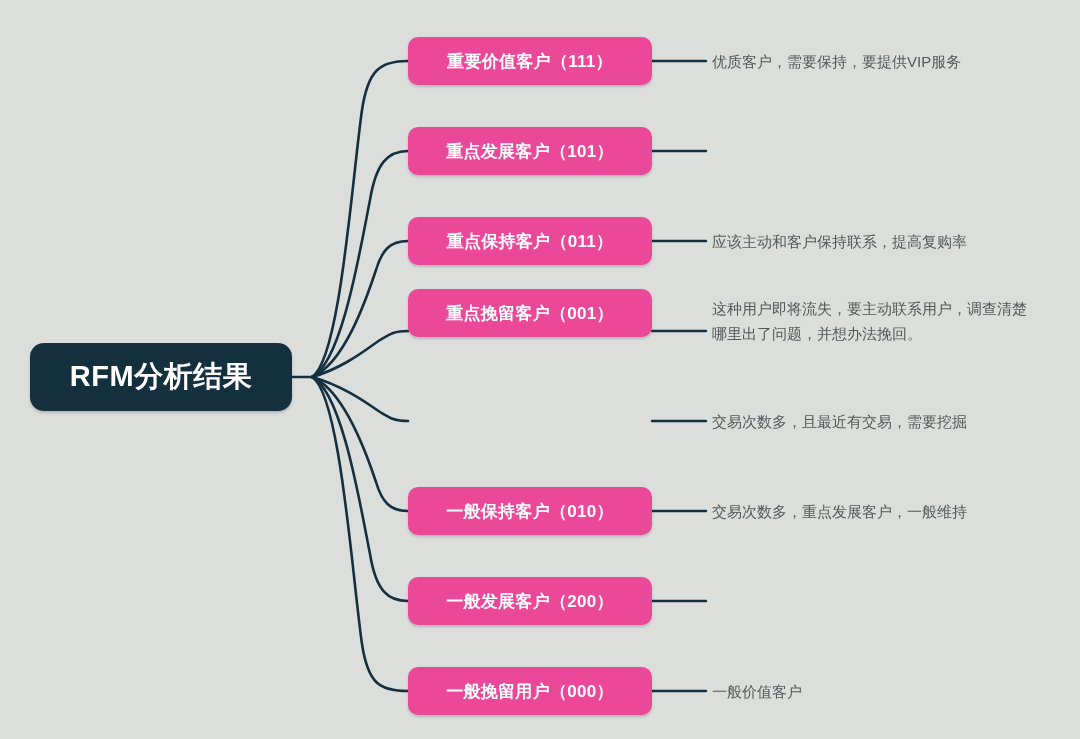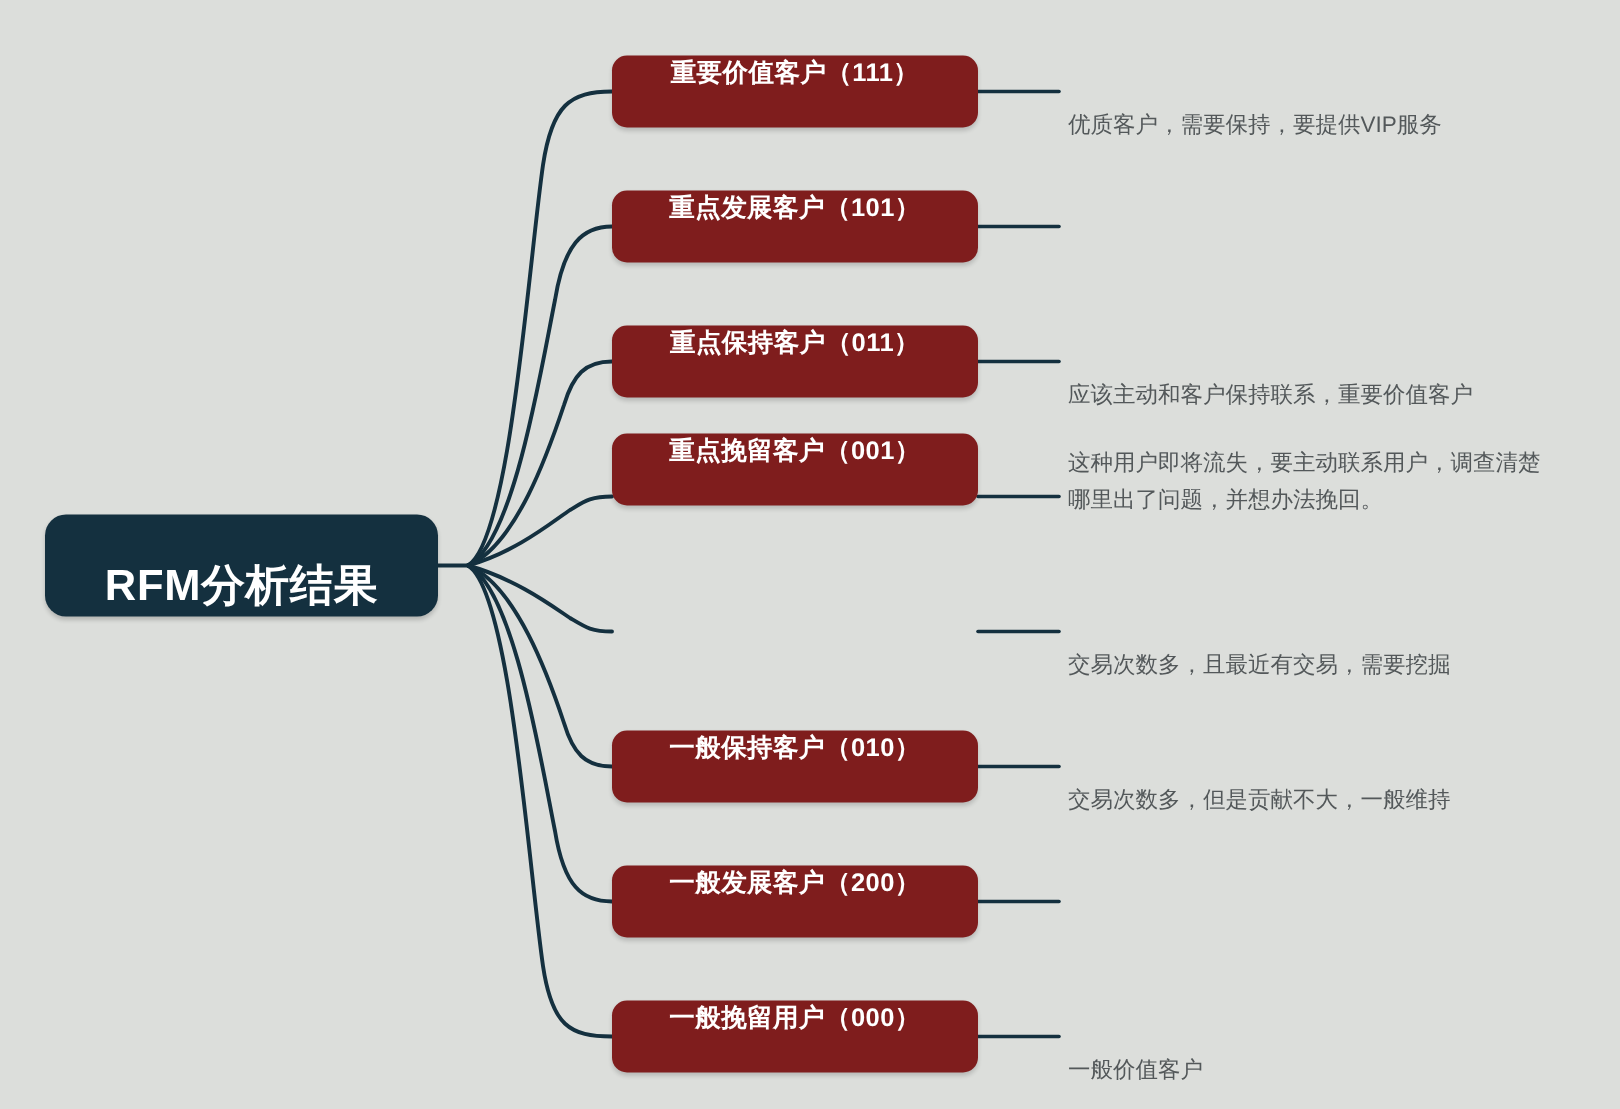--- a/index.html
+++ b/index.html
@@ -29,41 +29,41 @@
   }
   .root-node {
     position: absolute;
     left: 30px;
     top: 343px;
     width: 262px;
     height: 68px;
     background: #14303f;
     border-radius: 14px;
     display: flex;
-    align-items: flex-end;
+    align-items: center;
     justify-content: center;
     box-shadow: 0 2px 3px rgba(0,0,0,0.18);
     z-index: 3;
   }
   .root-label {
     color: #ffffff;
     font-size: 29px;
     font-weight: bold;
     letter-spacing: 0.5px;
     white-space: nowrap;
   }
   .branch-box {
     position: absolute;
     left: 408px;
     width: 244px;
     height: 48px;
-    background: #7f1d1d;
+    background: #ec4899;
     border-radius: 10px;
     display: flex;
-    align-items: flex-start;
+    align-items: center;
     justify-content: center;
     box-shadow: 0 2px 3px rgba(0,0,0,0.16);
     z-index: 3;
   }
   .branch-label {
     color: #ffffff;
     font-size: 17px;
     font-weight: bold;
     white-space: nowrap;
     letter-spacing: 0.3px;
@@ -75,21 +75,20 @@
     color: #53585a;
     font-size: 15px;
     line-height: 25px;
     white-space: pre-line;
     z-index: 2;
   }
   .desc-1line {
     height: 25px;
     display: flex;
     align-items: center;
-    margin-top: 22px;
   }
 </style>
 </head>
 <body>
 
 <div id="canvas">
 
   <svg id="connectors" viewBox="0 0 1080 739" xmlns="http://www.w3.org/2000/svg">
     <g fill="none" stroke="#14303f" stroke-width="2.6" stroke-linecap="round">
 
@@ -126,34 +125,34 @@
   </div>
   <div class="desc desc-1line" style="top:49px">优质客户，需要保持，要提供VIP服务</div>
 
   <div class="branch-box" style="top:127px">
     <span class="branch-label">重点发展客户（101）</span>
   </div>
 
   <div class="branch-box" style="top:217px">
     <span class="branch-label">重点保持客户（011）</span>
   </div>
-  <div class="desc desc-1line" style="top:229px">应该主动和客户保持联系，重要价值客户</div>
+  <div class="desc desc-1line" style="top:229px">应该主动和客户保持联系，提高复购率</div>
 
   <div class="branch-box" style="top:289px">
     <span class="branch-label">重点挽留客户（001）</span>
   </div>
   <div class="desc" style="top:296px">这种用户即将流失，要主动联系用户，调查清楚
 哪里出了问题，并想办法挽回。</div>
 
   <div class="desc desc-1line" style="top:409px">交易次数多，且最近有交易，需要挖掘</div>
 
   <div class="branch-box" style="top:487px">
     <span class="branch-label">一般保持客户（010）</span>
   </div>
-  <div class="desc desc-1line" style="top:499px">交易次数多，但是贡献不大，一般维持</div>
+  <div class="desc desc-1line" style="top:499px">交易次数多，重点发展客户，一般维持</div>
 
   <div class="branch-box" style="top:577px">
     <span class="branch-label">一般发展客户（200）</span>
   </div>
 
   <div class="branch-box" style="top:667px">
     <span class="branch-label">一般挽留用户（000）</span>
   </div>
   <div class="desc desc-1line" style="top:679px">一般价值客户</div>
 

